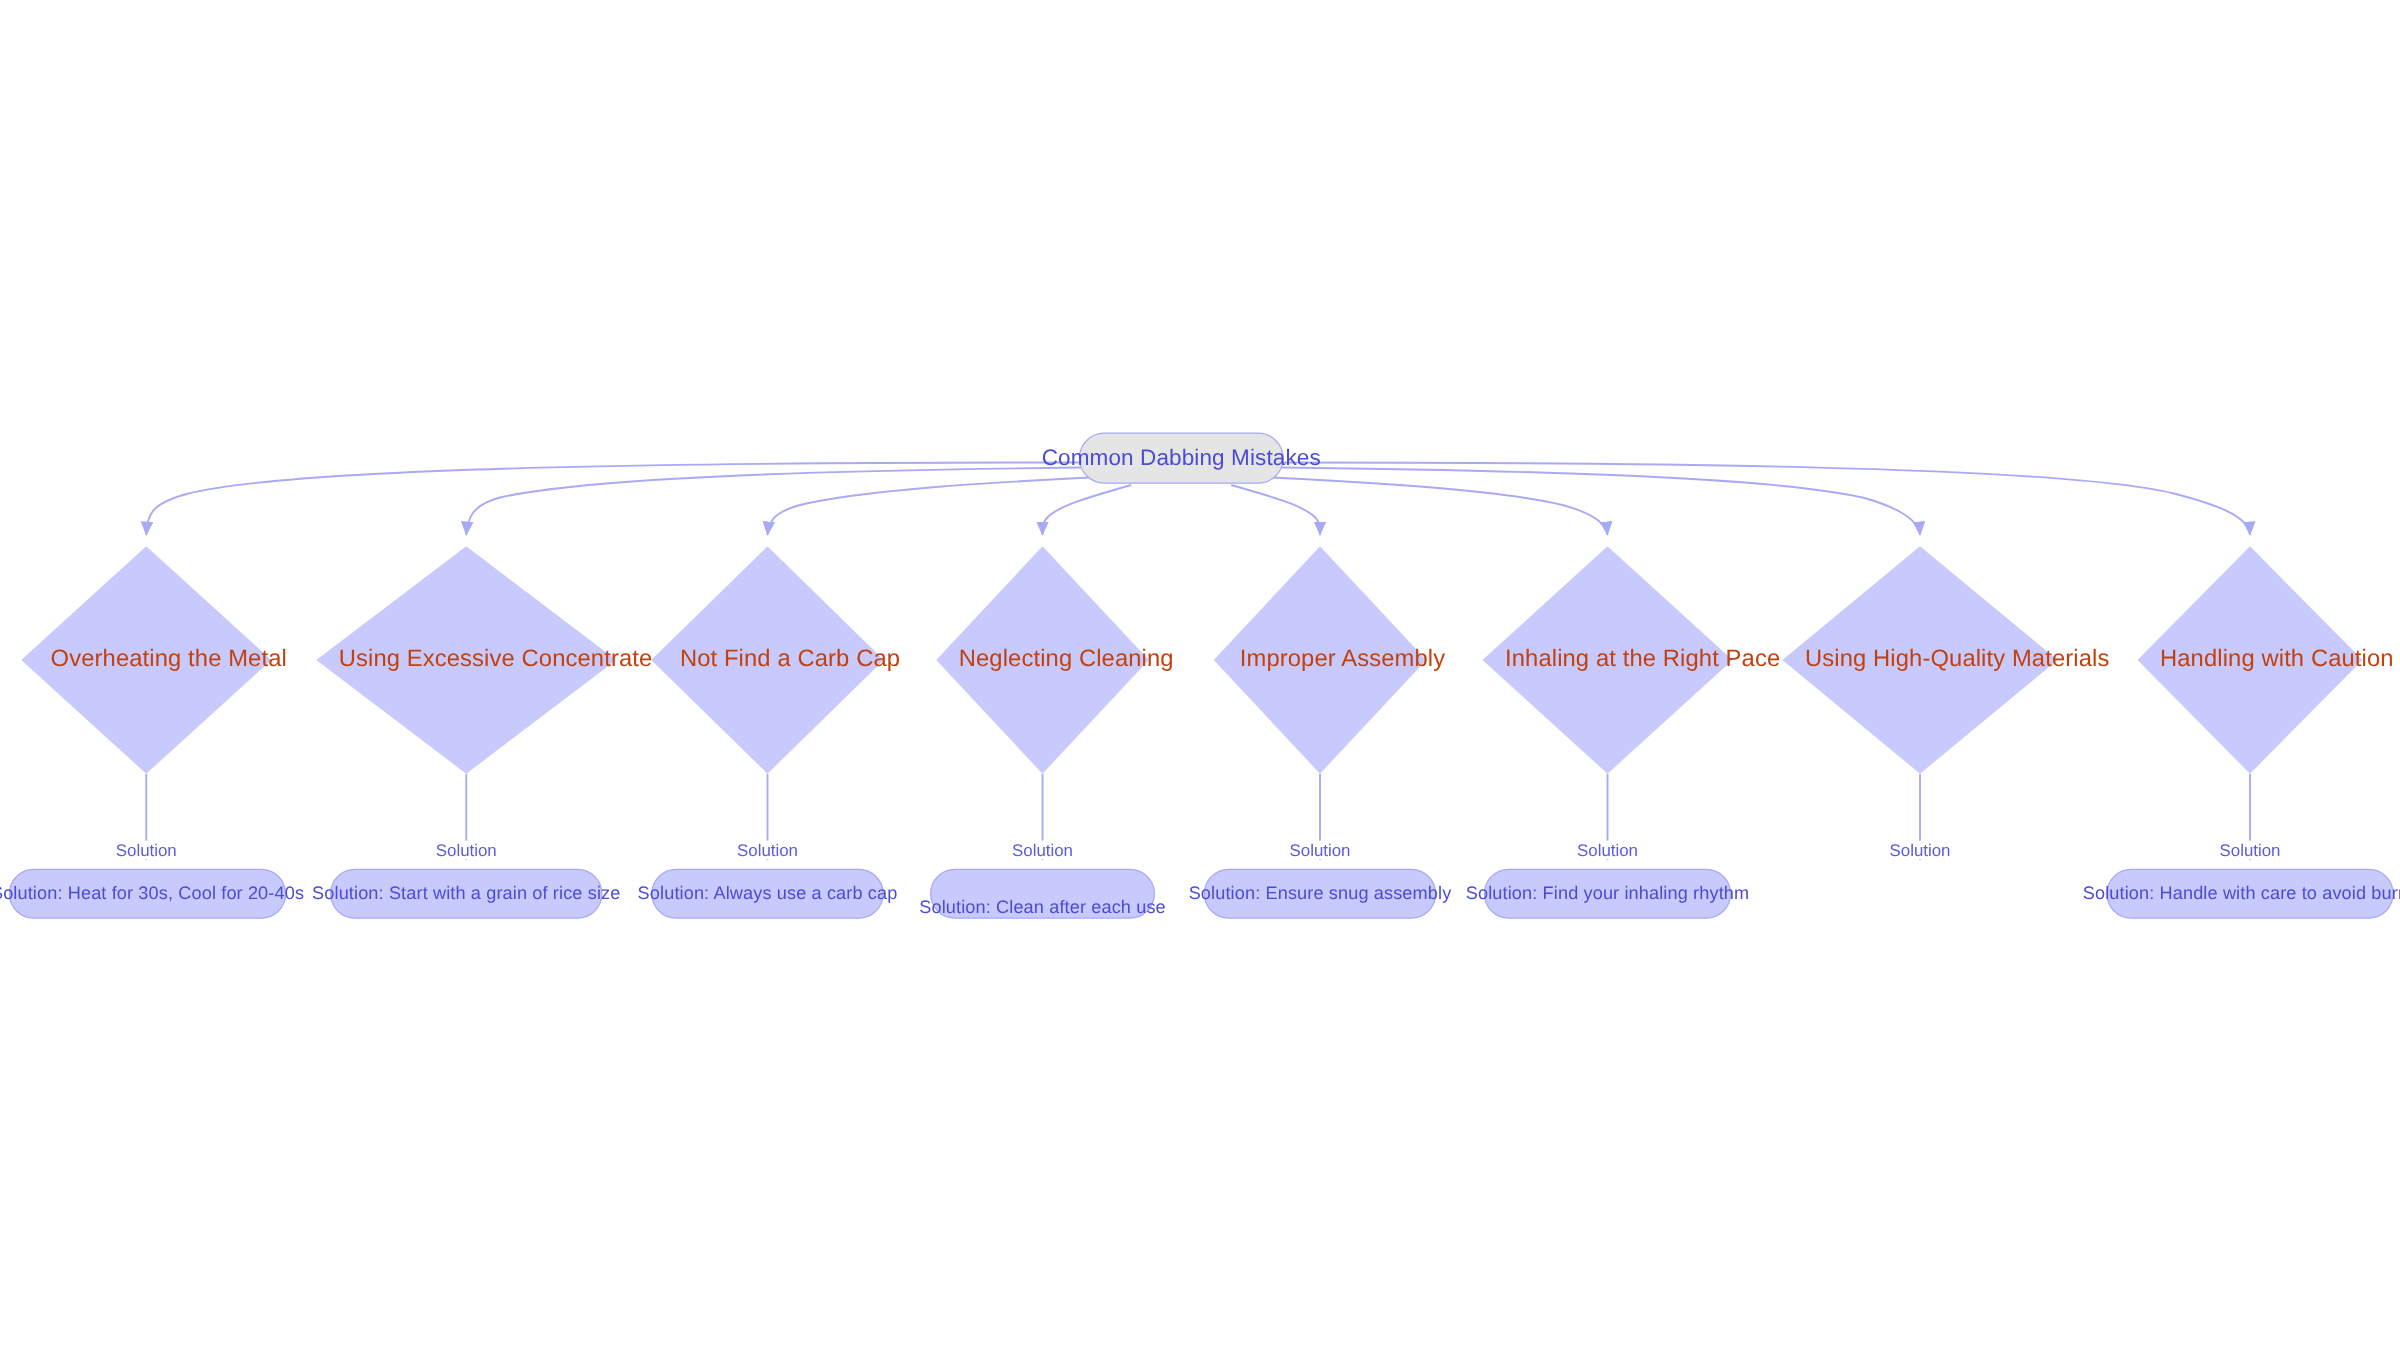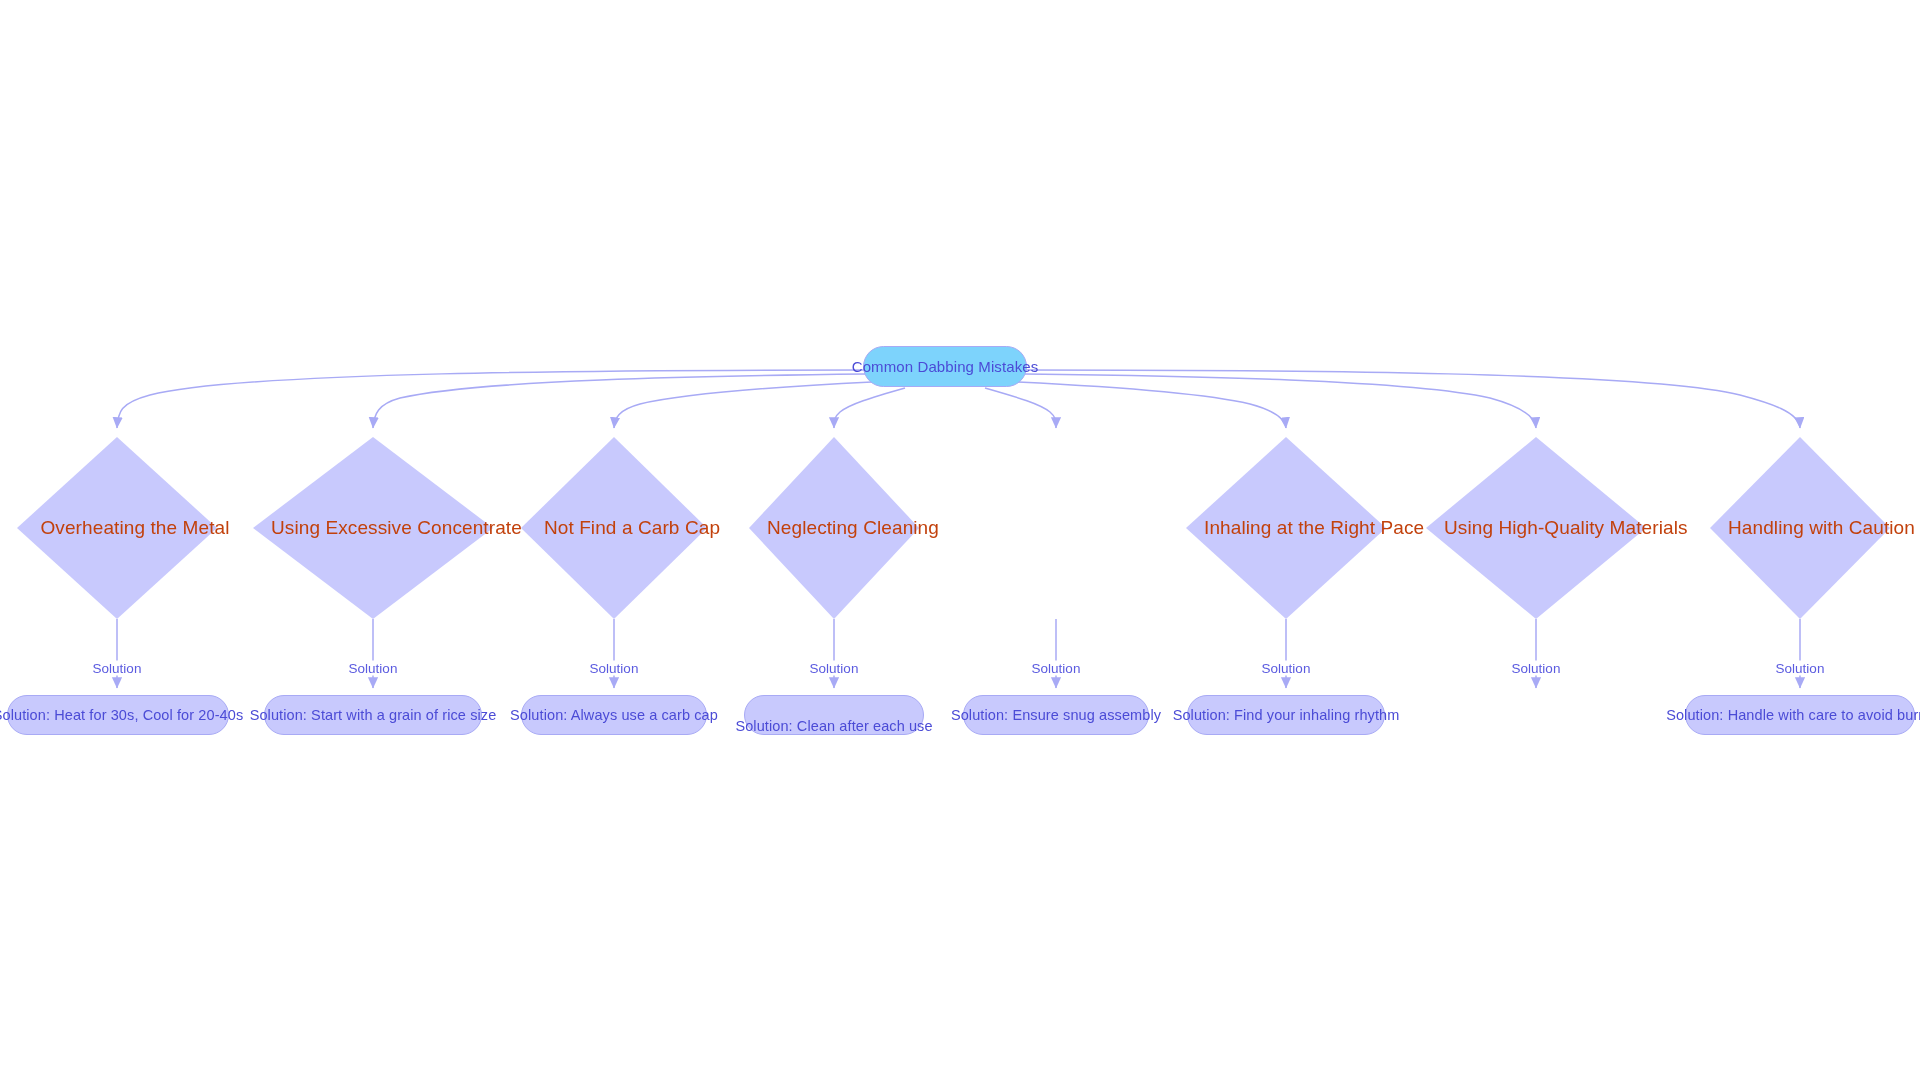--- a/index.html
+++ b/index.html
@@ -25,28 +25,28 @@
     left: 0;
     top: 0;
     width: 1920px;
     height: 1083px;
     pointer-events: none;
   }
   
   .root-node {
     position: absolute;
     box-sizing: border-box;
-    background: #7dd3fc;
+    background: #e5e5e5;
     border: 1px solid #a8aaf5;
     border-radius: 999px;
     display: flex;
     align-items: center;
     justify-content: center;
     color: #4b4bd6;
-    font-size: 15px;
+    font-size: 18px;
     letter-spacing: .1px;
     white-space: nowrap;
     z-index: 5;
   }
   
   .diamond {
     position: absolute;
     z-index: 4;
   }
   .diamond .shape {
@@ -91,20 +91,21 @@
   
   .edge-label {
     position: absolute;
     transform: translate(-50%, -50%);
     color: #5b5be0;
     font-size: 13.5px;
     background: #ffffff;
     padding: 0 5px;
     white-space: nowrap;
     z-index: 6;
+    margin-top: 12px;
   }
 </style>
 </head>
 <body>
 
 <div id="canvas">
 
   <svg id="edge-layer" viewBox="0 0 1920 1083" width="1920" height="1083" xmlns="http://www.w3.org/2000/svg">
     <defs>
       <marker id="arrowhead" markerWidth="9" markerHeight="9" refX="7.2" refY="3.4" orient="auto" markerUnits="strokeWidth">
@@ -153,20 +154,24 @@
   <div class="diamond" style="left:521px; top:437px; width:186px; height:182px;">
     <div class="shape"></div>
     <div class="dlabel">Not Find a Carb Cap</div>
   </div>
 
   <div class="diamond" style="left:749px; top:437px; width:170px; height:182px;">
     <div class="shape"></div>
     <div class="dlabel">Neglecting Cleaning</div>
   </div>
 
+  <div class="diamond" style="left:971px; top:437px; width:170px; height:182px;">
+    <div class="shape"></div>
+    <div class="dlabel">Improper Assembly</div>
+  </div>
 
   <div class="diamond" style="left:1186px; top:437px; width:200px; height:182px;">
     <div class="shape"></div>
     <div class="dlabel">Inhaling at the Right Pace</div>
   </div>
 
   <div class="diamond" style="left:1426px; top:437px; width:220px; height:182px;">
     <div class="shape"></div>
     <div class="dlabel">Using High-Quality Materials</div>
   </div>

